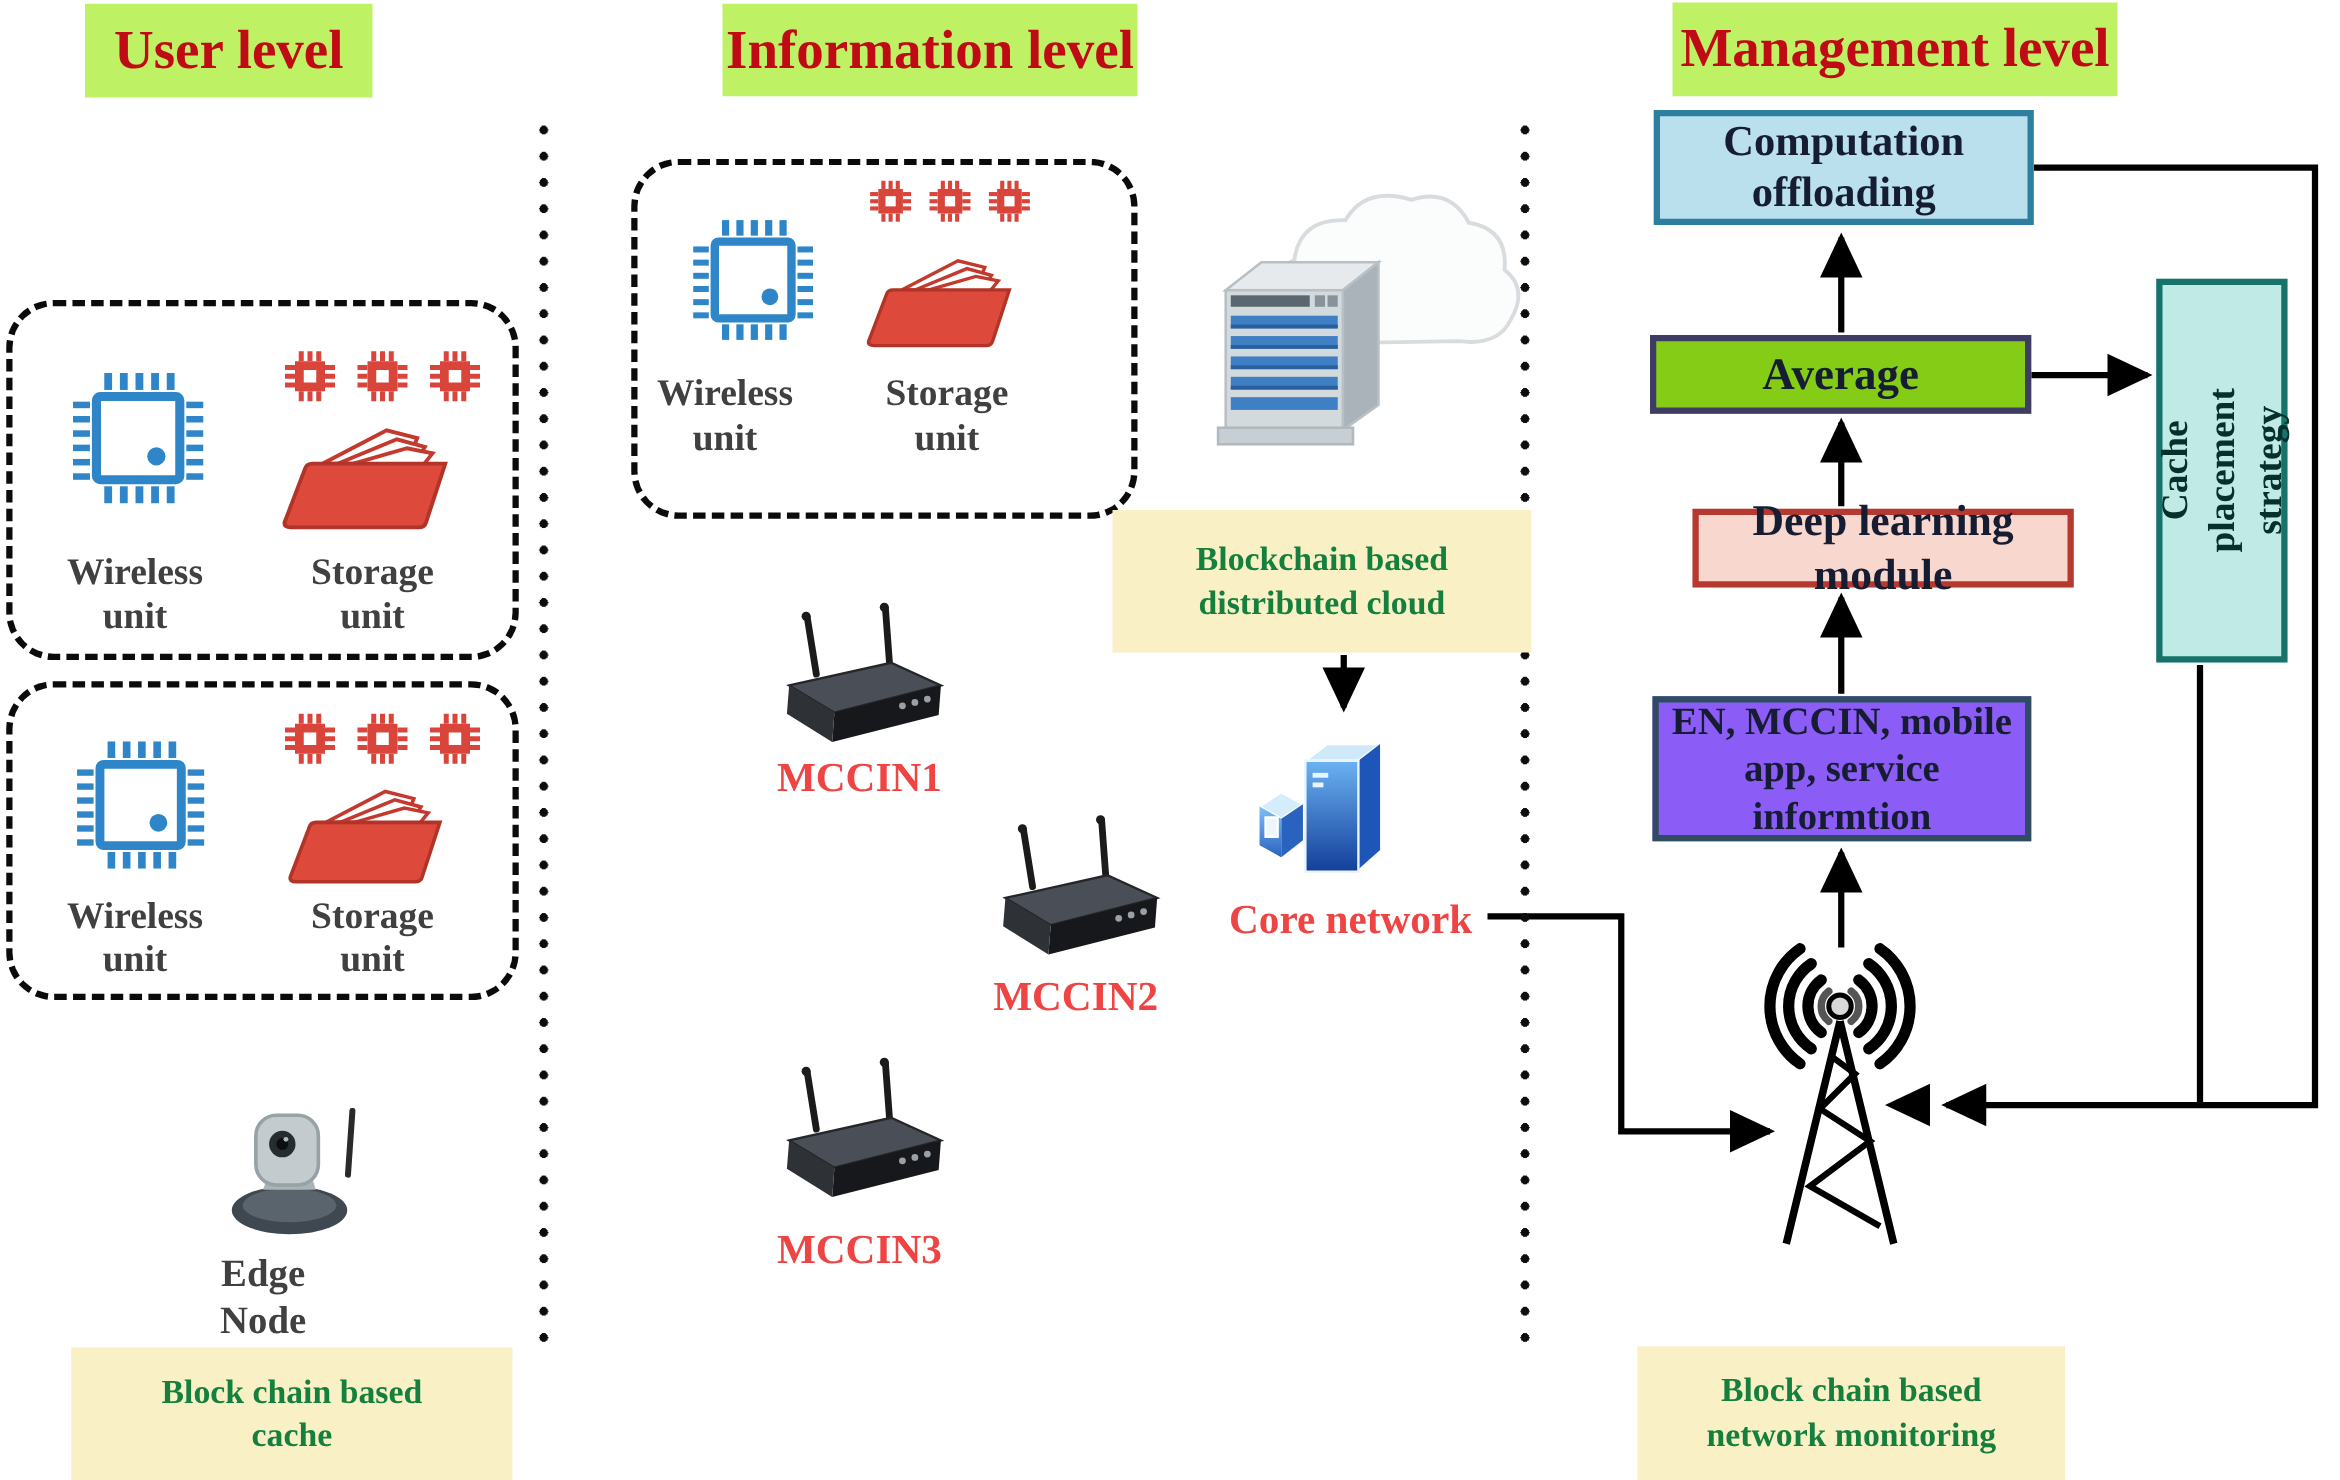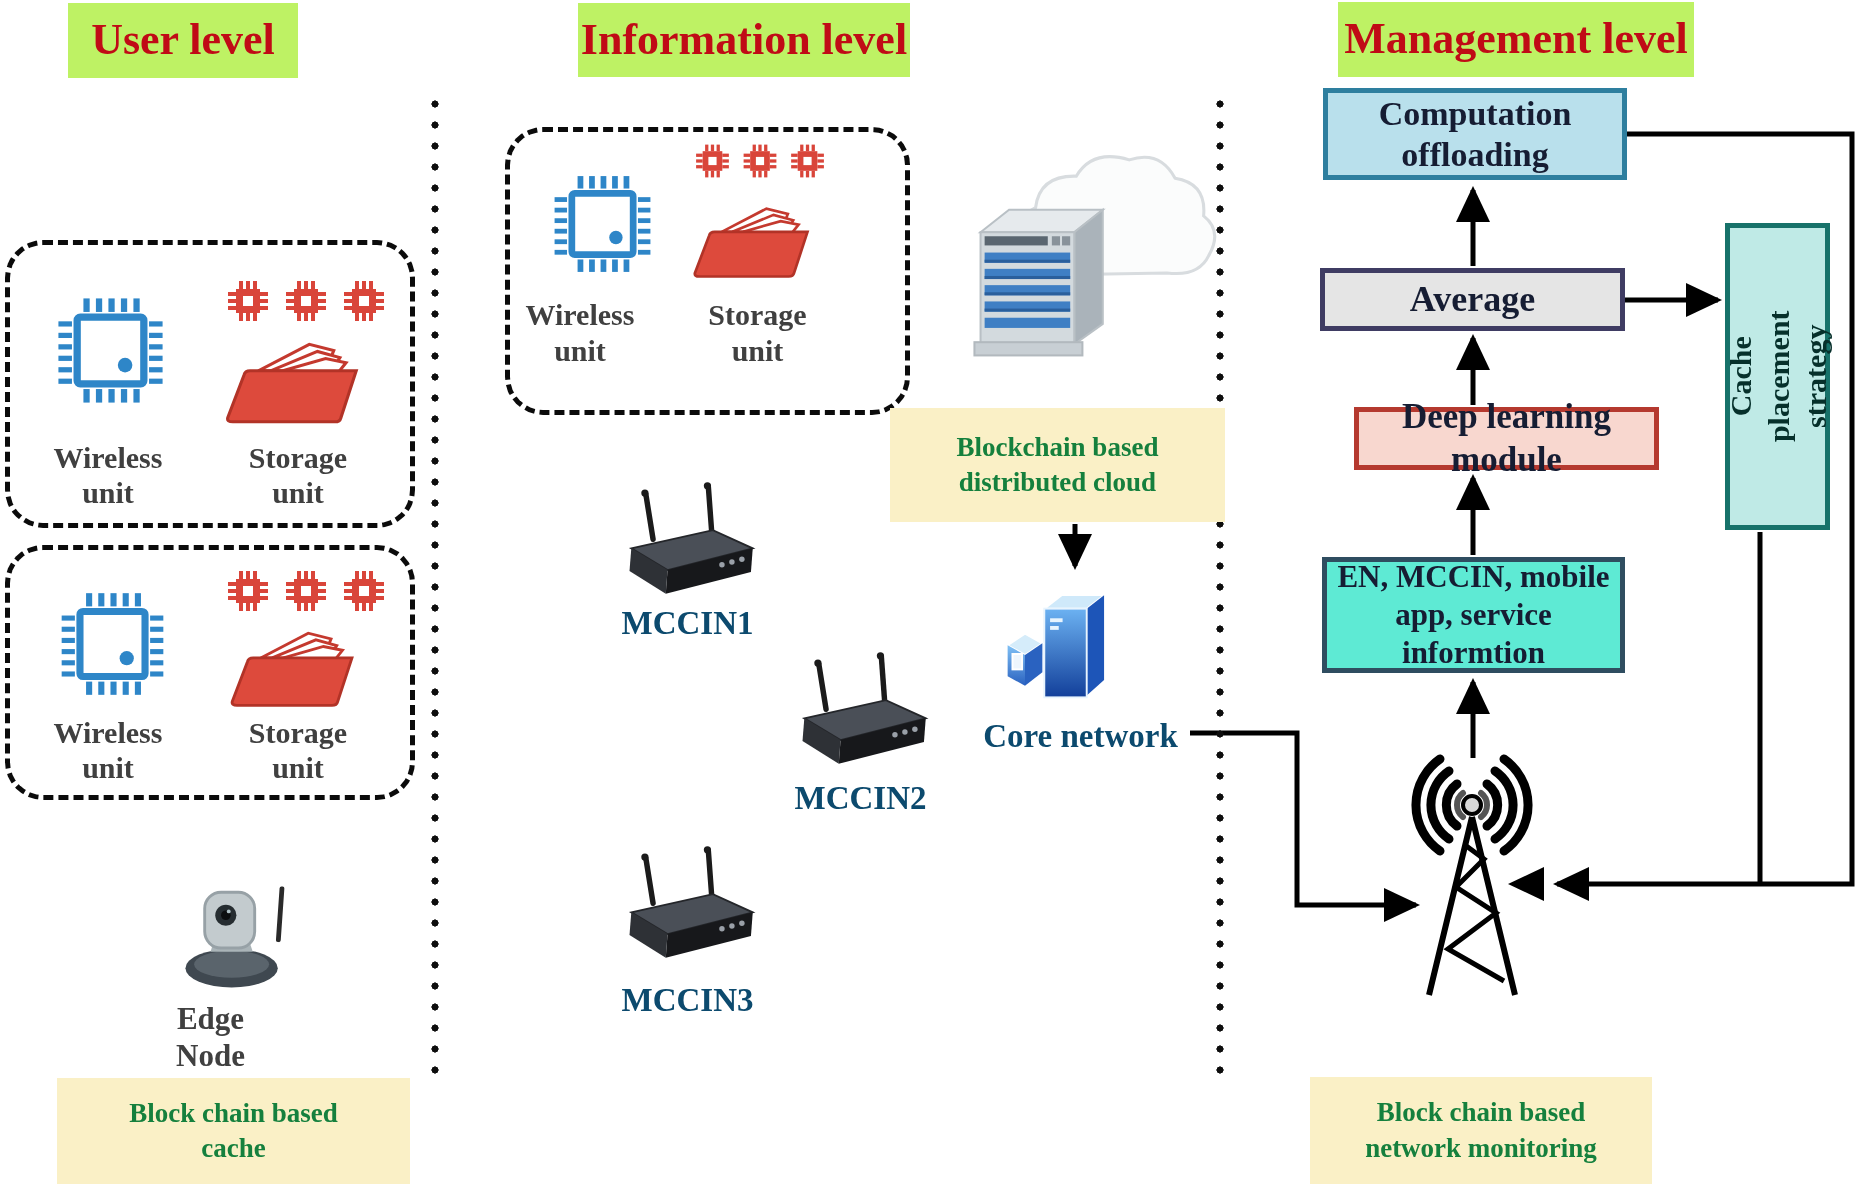--- a/index.html
+++ b/index.html
@@ -11,27 +11,27 @@
 
   .hdr{background:#bef264;color:#c00b16;font-weight:700;font-size:44px;line-height:1.1;}
   .banner{background:#faf0c6;color:#15803d;font-weight:700;font-size:27px;line-height:1.3;}
 
   .dotline{width:14px;background-image:radial-gradient(circle 3.6px at 7px 9px,#0d0d0d 97%,transparent 100%);
            background-size:14px 21px;background-repeat:repeat-y;}
 
   .dashedbox{border:5px dashed #0b0b0b;border-radius:38px;}
 
   .unitlabel{font-weight:700;font-size:30px;color:#404040;line-height:1.18;}
-  .nodelabel{font-weight:700;font-size:33px;color:#0c4a6e;}
+  .nodelabel{font-weight:700;font-size:33px;color:#ef4444;}
 
   .mbox{font-weight:700;line-height:1.22;border-style:solid;border-width:5px;color:#161d33;}
   .mbox-comp {background:#b9e0ec;border-color:#2e7f9f;font-size:34px;}
-  .mbox-avg  {background:#e5e5e5;border-color:#3f3c63;font-size:36px;}
+  .mbox-avg  {background:#84cc16;border-color:#3f3c63;font-size:36px;}
   .mbox-dlm  {background:#f8d7cf;border-color:#b5392f;font-size:35px;margin-left:32px;}
-  .mbox-en   {background:#5eead4;border-color:#2f4d60;font-size:31px;}
+  .mbox-en   {background:#8b5cf6;border-color:#2f4d60;font-size:31px;}
   .mbox-cache{background:#bfeae6;border-color:#17726a;}
   .vert-text{transform:rotate(-90deg);font-weight:700;font-size:30px;color:#06302b;
              line-height:1.25;width:300px;text-align:center;}
 
   svg{display:block;}
   .connectors{position:absolute;left:0;top:0;z-index:1;}
   .z2{z-index:2;}
 </style>
 </head>
 <body>

